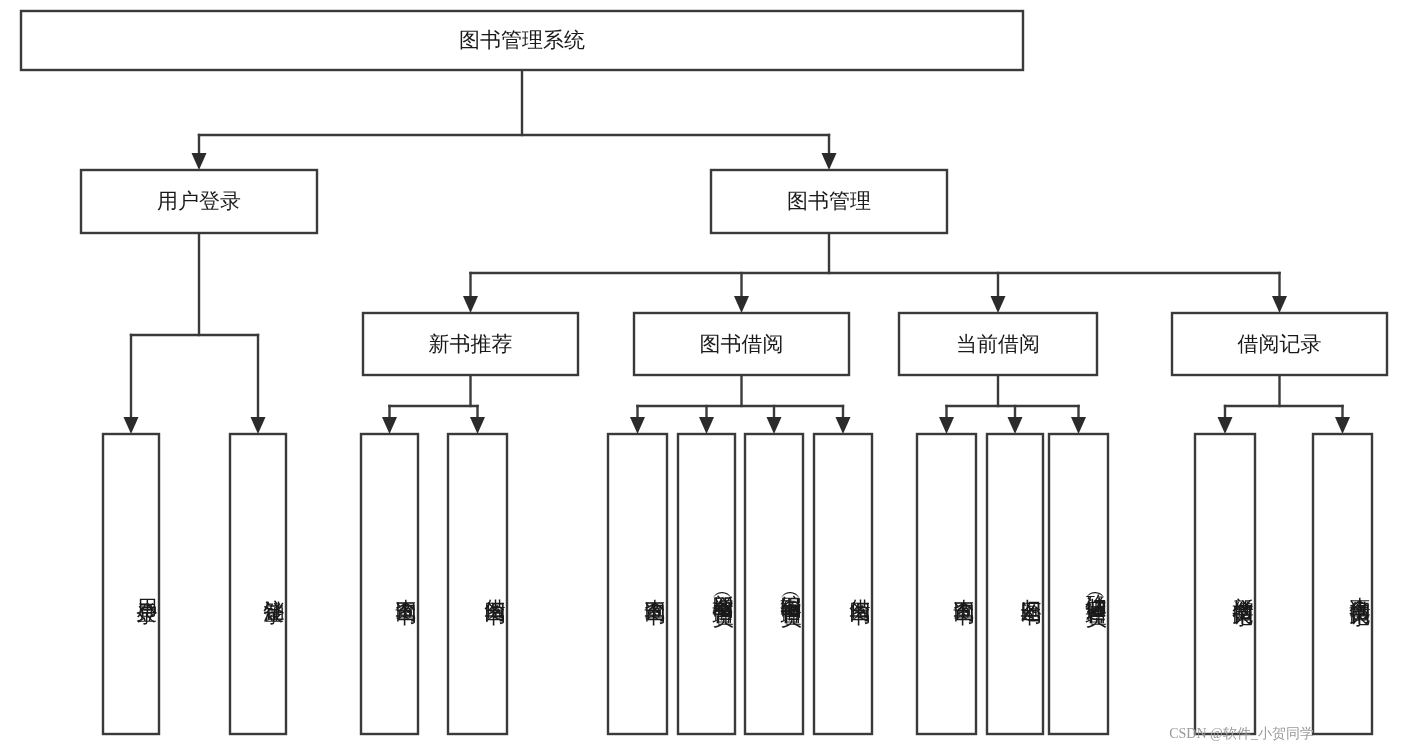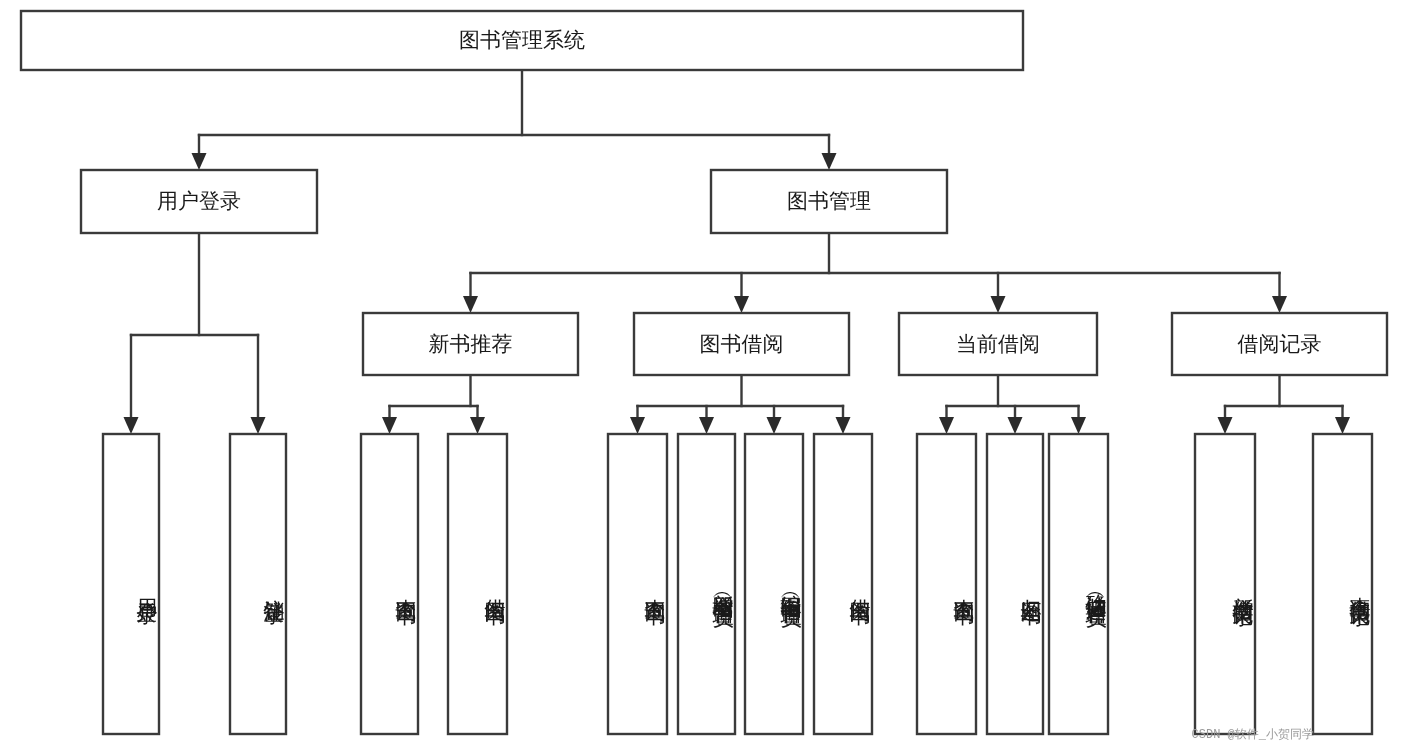--- a/index.html
+++ b/index.html
@@ -61,22 +61,22 @@
     display: flex;
     align-items: flex-start;
     justify-content: center;
     white-space: nowrap;
     pointer-events: none;
   }
   .watermark {
     position: absolute;
     right: 8px;
     bottom: 4px;
-    font-family: Liberation Mono, monospace;
-    font-size: 12px;
+    font-family: Liberation Serif, serif;
+    font-size: 14px;
     color: #9a9a9a;
     white-space: nowrap;
   }
 </style>
 </head>
 <body>
 
 <div id="diagram-root">
 
   <svg id="flow-svg" viewBox="0 0 1405 747">

